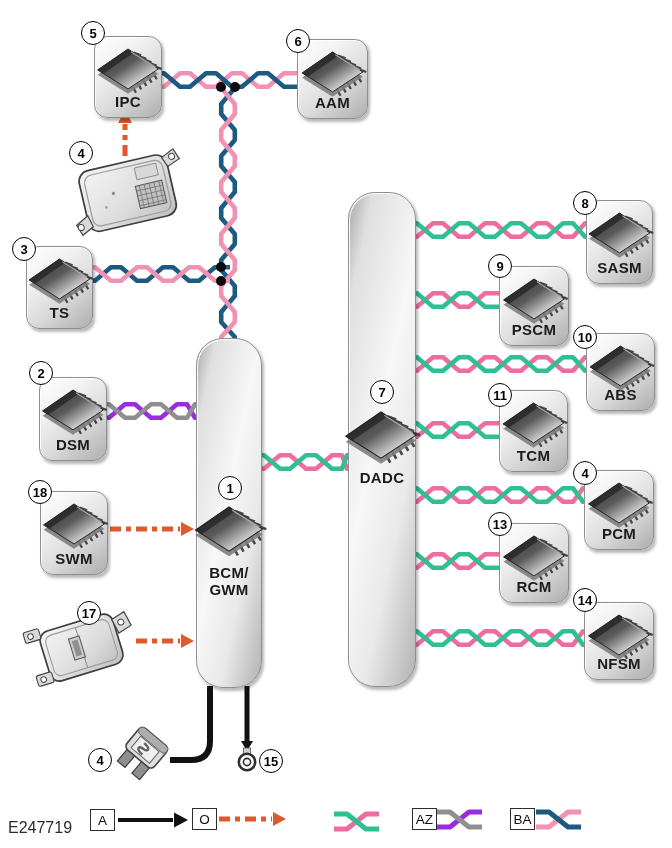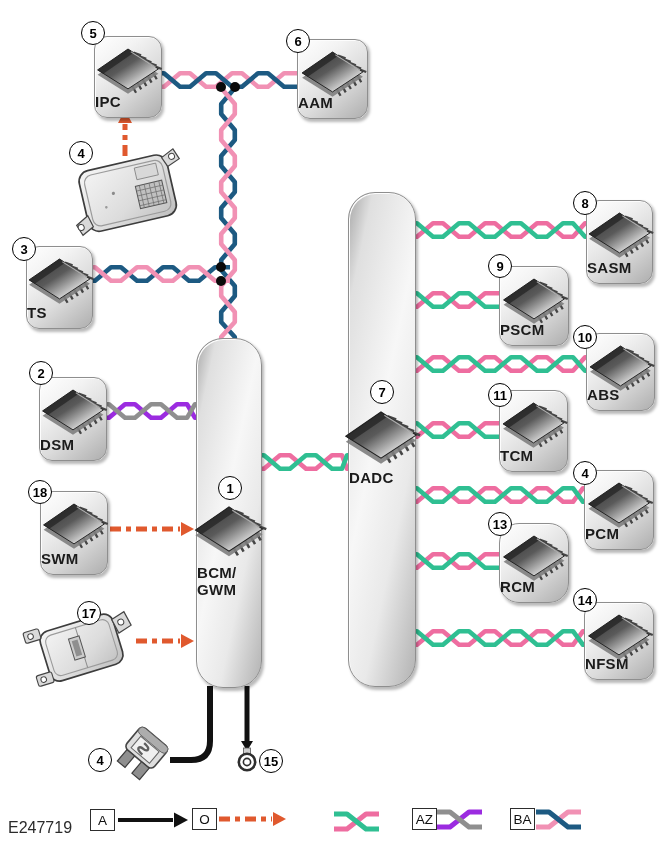--- a/index.html
+++ b/index.html
@@ -7,21 +7,21 @@
          font-family:"Liberation Sans",sans-serif;}
   svg.layer{position:absolute;left:0;top:0;pointer-events:none;}
   #wire-layer{z-index:1;}
   #chip-layer{z-index:3;}
   .module-box{position:absolute;z-index:2;box-sizing:border-box;
     border:1px solid #8e8e8e;border-radius:13px;
     background:linear-gradient(140deg,#ffffff 0%,#f3f3f3 28%,#dcdcdc 60%,#aeaeae 100%);
     box-shadow:2px 2.5px 3px rgba(0,0,0,.28), inset 1px 1px 0 #fdfdfd;}
   .module-box.large{border-radius:27px;
     background:linear-gradient(102deg,#a7a7a7 0%,#dfdfdf 14%,#f7f7f7 46%,#e9e9e9 70%,#b2b2b2 100%);}
-  .module-label{position:absolute;left:0;right:0;font-weight:bold;
+  .module-label{position:absolute;left:0;right:0;text-align:center;font-weight:bold;
     font-size:15px;line-height:17px;color:#1b1b1b;letter-spacing:.3px;z-index:4;}
   .module-box.small .module-label{bottom:7px;}
   .num-circle{position:absolute;z-index:5;width:24px;height:24px;box-sizing:border-box;
     border:1.5px solid #000;border-radius:50%;background:#fff;
     display:flex;align-items:center;justify-content:center;
     font-size:13px;font-weight:bold;color:#000;}
   .legend-code{position:absolute;z-index:2;width:25px;height:22px;box-sizing:border-box;
     border:1px solid #2d2d2d;background:#fff;display:flex;align-items:center;justify-content:center;
     font-size:13.5px;color:#111;}
   #figure-id{position:absolute;z-index:2;left:8px;top:819px;font-size:16px;color:#2b2b2b;}
@@ -198,21 +198,21 @@
       </div>
       <div class="module-box small" style="left:586px;top:333px;width:69px;height:78px;">
         <div class="module-label" style="">ABS</div>
       </div>
       <div class="module-box small" style="left:499px;top:390px;width:69px;height:82px;">
         <div class="module-label" style="">TCM</div>
       </div>
       <div class="module-box small" style="left:584px;top:470px;width:70px;height:80px;">
         <div class="module-label" style="">PCM</div>
       </div>
-      <div class="module-box small" style="left:499px;top:523px;width:70px;height:80px;border-radius:20px;">
+      <div class="module-box small" style="left:499px;top:523px;width:70px;height:80px;">
         <div class="module-label" style="">RCM</div>
       </div>
       <div class="module-box small" style="left:584px;top:602px;width:70px;height:78px;">
         <div class="module-label" style="">NFSM</div>
       </div>
       <div class="module-box small" style="left:40px;top:491px;width:68px;height:84px;">
         <div class="module-label" style="">SWM</div>
       </div>
     </div>
   <svg id="chip-layer" class="layer" width="672" height="848">

